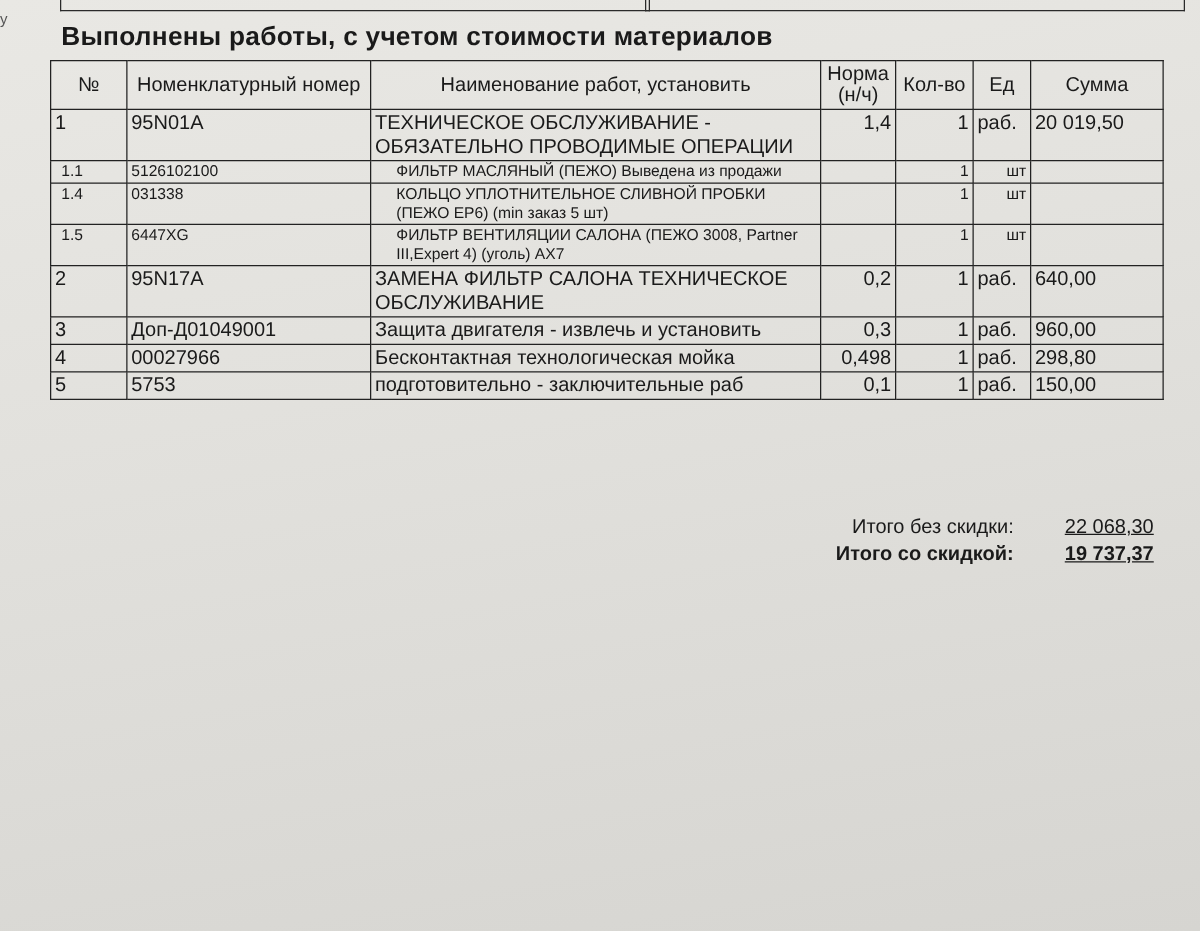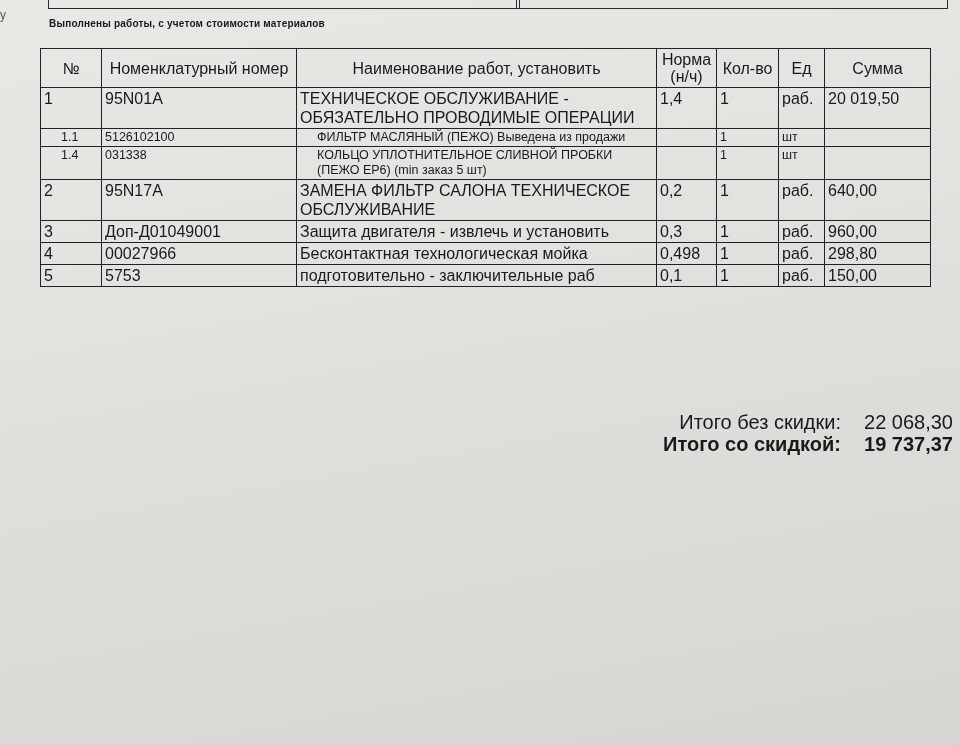--- a/index.html
+++ b/index.html
@@ -16,50 +16,50 @@
     }
     .top-box-right {
       position: absolute; left: 516px; top: -4px; width: 430px; height: 12px;
       border: 1.5px solid #2a2a2a; border-top: none;
     }
     .edge-mark {
       position: absolute; left: 0; top: 8px; font-size: 12px; color: #555;
     }
     .section-title {
       position: absolute; left: 49px; top: 18px;
-      font-weight: bold; font-size: 10px; letter-spacing: 0.2px;
+      font-weight: bold; font-size: 21px; letter-spacing: 0.2px;
     }
     table.works {
       position: absolute; left: 40px; top: 48px; width: 890px;
       border-collapse: collapse; table-layout: fixed;
       font-size: 15px;
     }
     table.works th, table.works td {
       border: 1.5px solid #222; padding: 1px 3px; vertical-align: top;
     }
     table.works th {
       font-weight: normal; font-size: 16px; vertical-align: middle; text-align: center;
       height: 36px; line-height: 17px;
     }
     th.h-code { text-align: left; }
     td.num { text-align: left; }
     td.right { text-align: left; }
-    td.center { text-align: left; }
+    td.center { text-align: right; }
     .main-row td { font-size: 16px; line-height: 19px; }
     .sub-row td { border-top: none; border-bottom: none; font-size: 12.5px; line-height: 15px; }
-    .sub-row td.sub-num { padding-left: 20px; }
+    .sub-row td.sub-num { padding-left: 8px; }
     .sub-row td.sub-name { padding-left: 20px; margin-top: 35px; }
     .group-first td { border-bottom: none; }
     .totals {
-      position: absolute; left: 616px; top: 411px; width: 337px;
-      font-size: 20px;
+      position: absolute; left: 586px; top: 411px; width: 337px;
+      font-size: 16px;
     }
     .totals .line { display: flex; justify-content: flex-end; height: 22px; line-height: 22px; }
     .totals .lbl { text-align: right; }
-    .totals .val { width: 112px; text-align: right; }
+    .totals .val { width: 112px; text-align: right; text-decoration: underline; }
     .totals .bold { font-weight: bold; }
   </style>
 </head>
 <body>
 
 <div class="top-box-left"></div>
 <div class="top-box-right"></div>
 <span class="edge-mark">у</span>
 
 <div class="section-title">Выполнены работы, с учетом стоимости материалов</div>
@@ -108,20 +108,29 @@
     </tr>
     <tr class="sub-row">
       <td class="sub-num">1.4</td>
       <td>031338</td>
       <td class="sub-name">КОЛЬЦО УПЛОТНИТЕЛЬНОЕ СЛИВНОЙ ПРОБКИ (ПЕЖО EP6) (min заказ 5 шт)</td>
       <td></td>
       <td class="center">1</td>
       <td class="center">шт</td>
       <td></td>
     </tr>
+    <tr class="sub-row" style="border-bottom:1.5px solid #222">
+      <td class="sub-num" style="border-bottom:1.5px solid #222">1.5</td>
+      <td style="border-bottom:1.5px solid #222">6447XG</td>
+      <td class="sub-name" style="border-bottom:1.5px solid #222">ФИЛЬТР ВЕНТИЛЯЦИИ САЛОНА (ПЕЖО 3008, Partner III,Expert 4) (уголь)  AX7</td>
+      <td style="border-bottom:1.5px solid #222"></td>
+      <td class="center" style="border-bottom:1.5px solid #222">1</td>
+      <td class="center" style="border-bottom:1.5px solid #222">шт</td>
+      <td style="border-bottom:1.5px solid #222"></td>
+    </tr>
 
     <tr class="main-row">
       <td class="num">2</td>
       <td>95N17A</td>
       <td>ЗАМЕНА ФИЛЬТР САЛОНА ТЕХНИЧЕСКОЕ ОБСЛУЖИВАНИЕ</td>
       <td class="center">0,2</td>
       <td class="center">1</td>
       <td>раб.</td>
       <td class="right">640,00</td>
     </tr>

